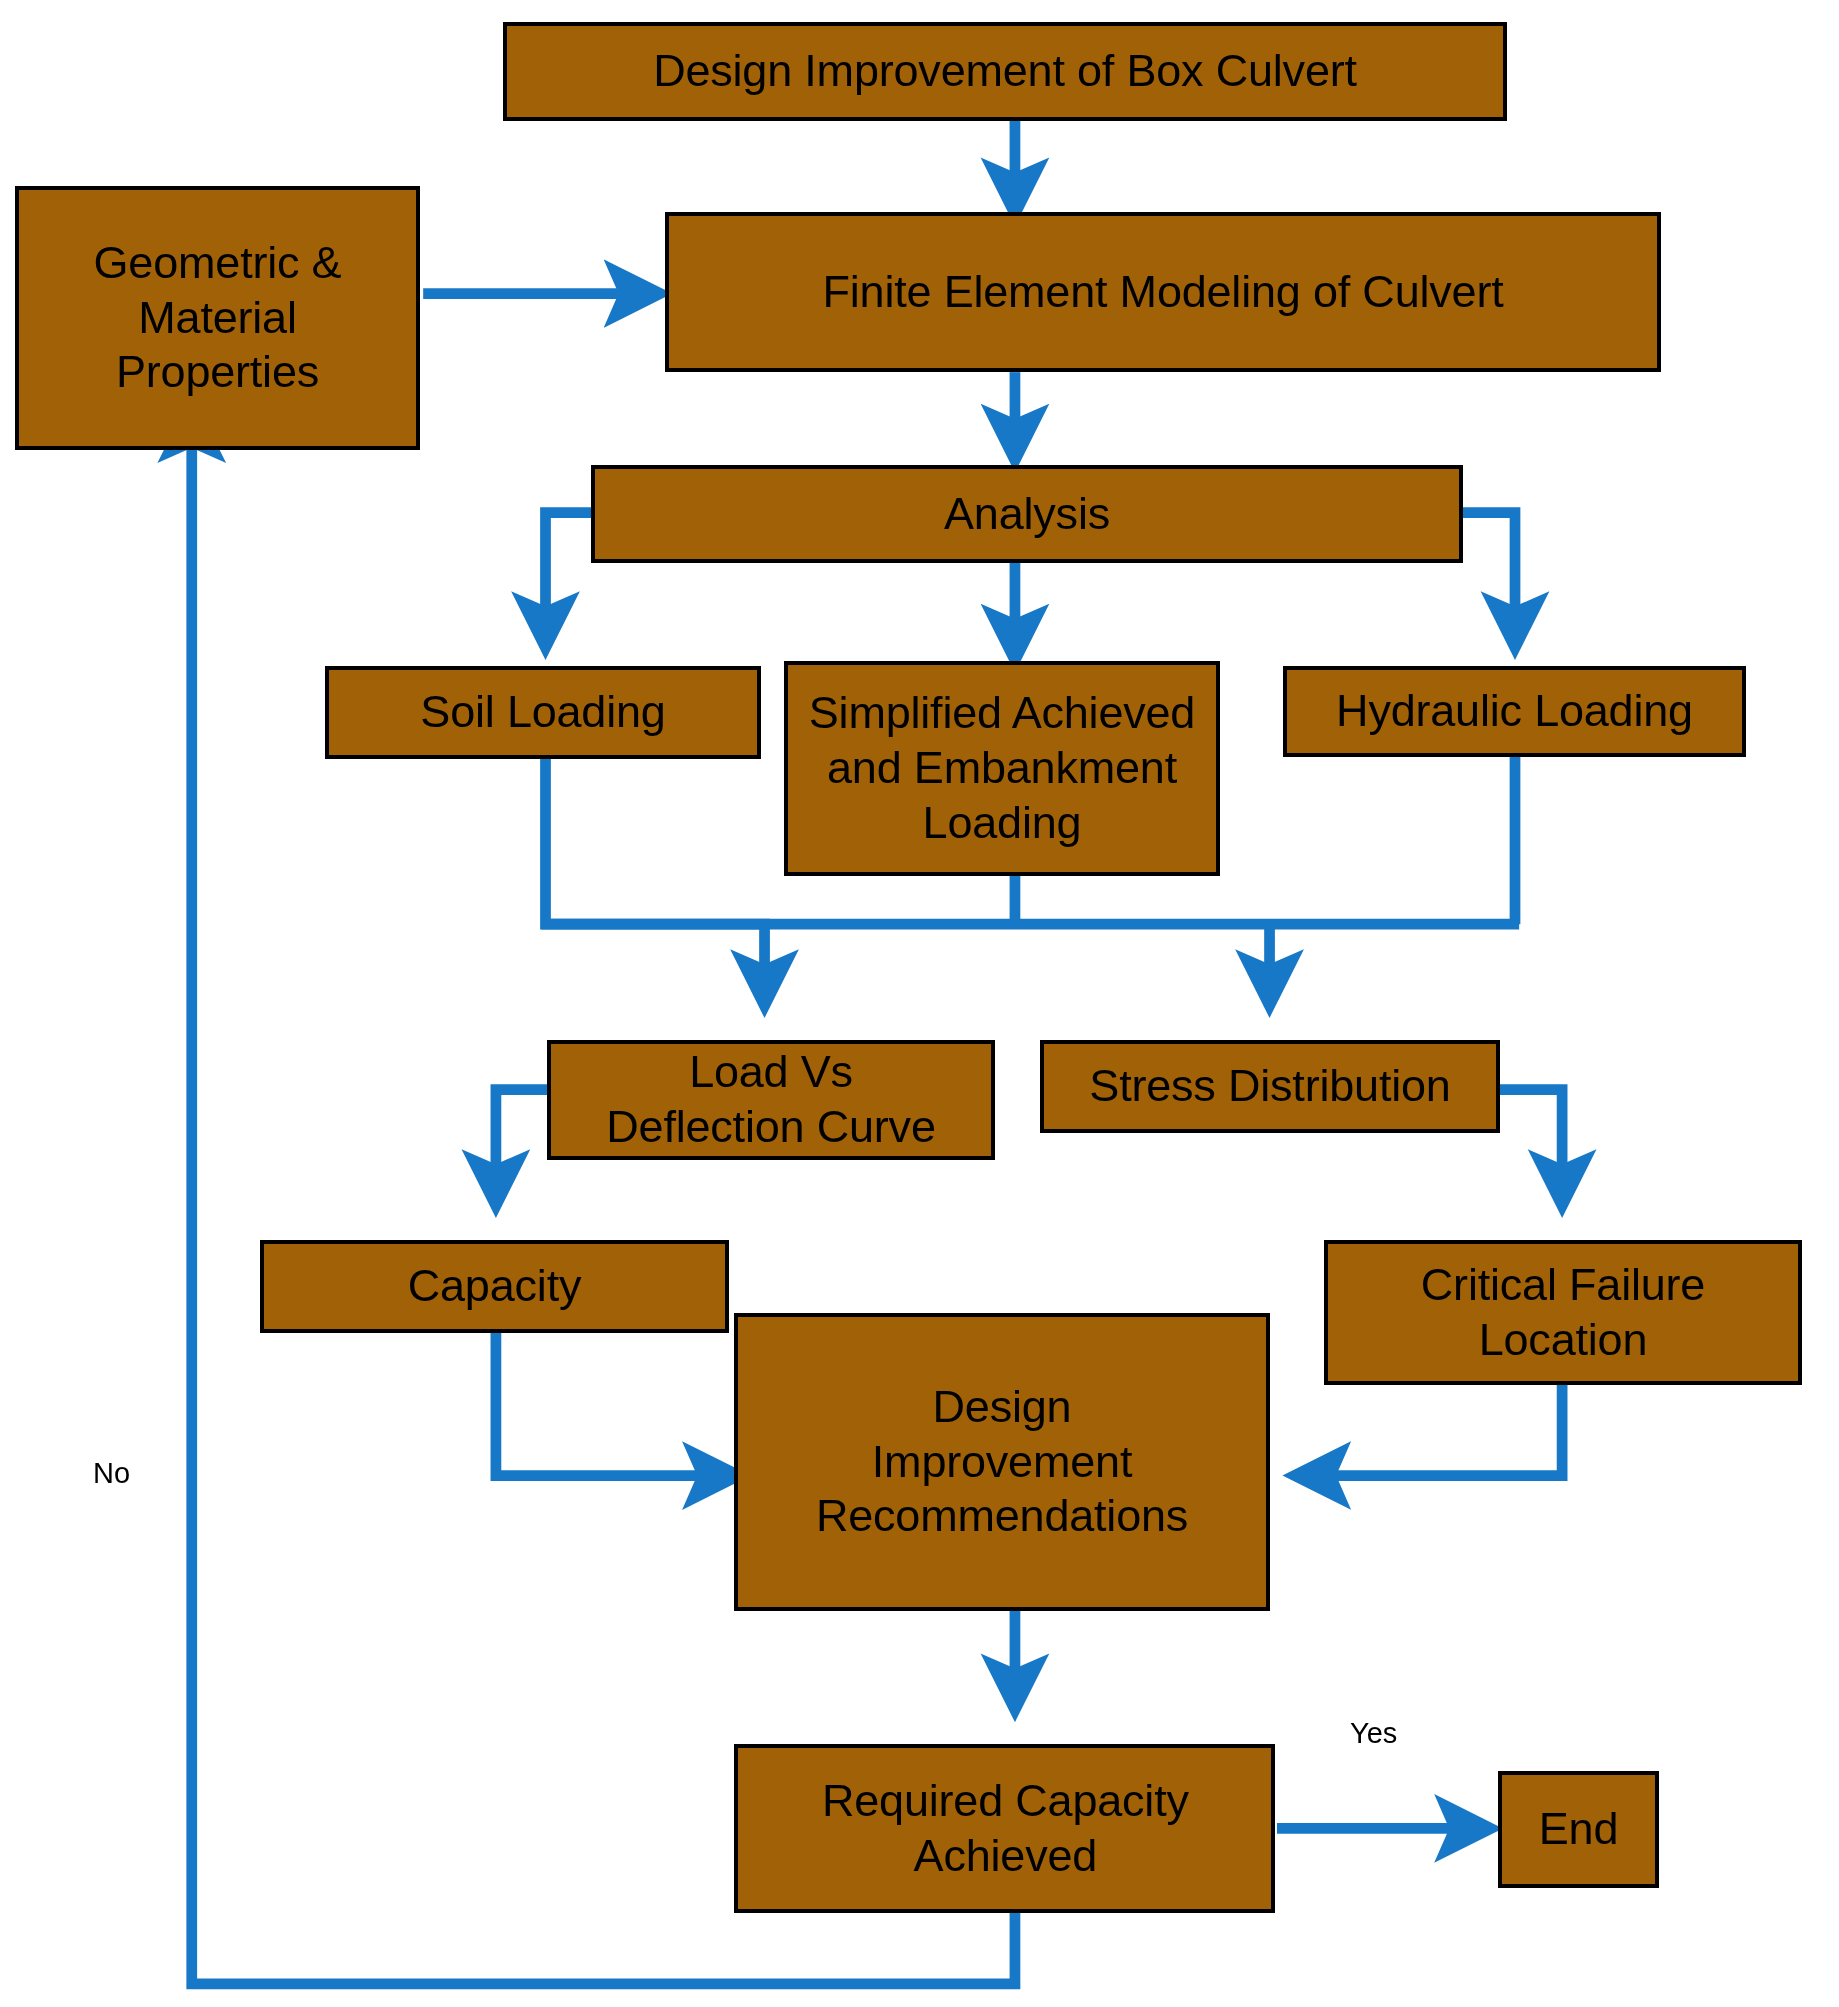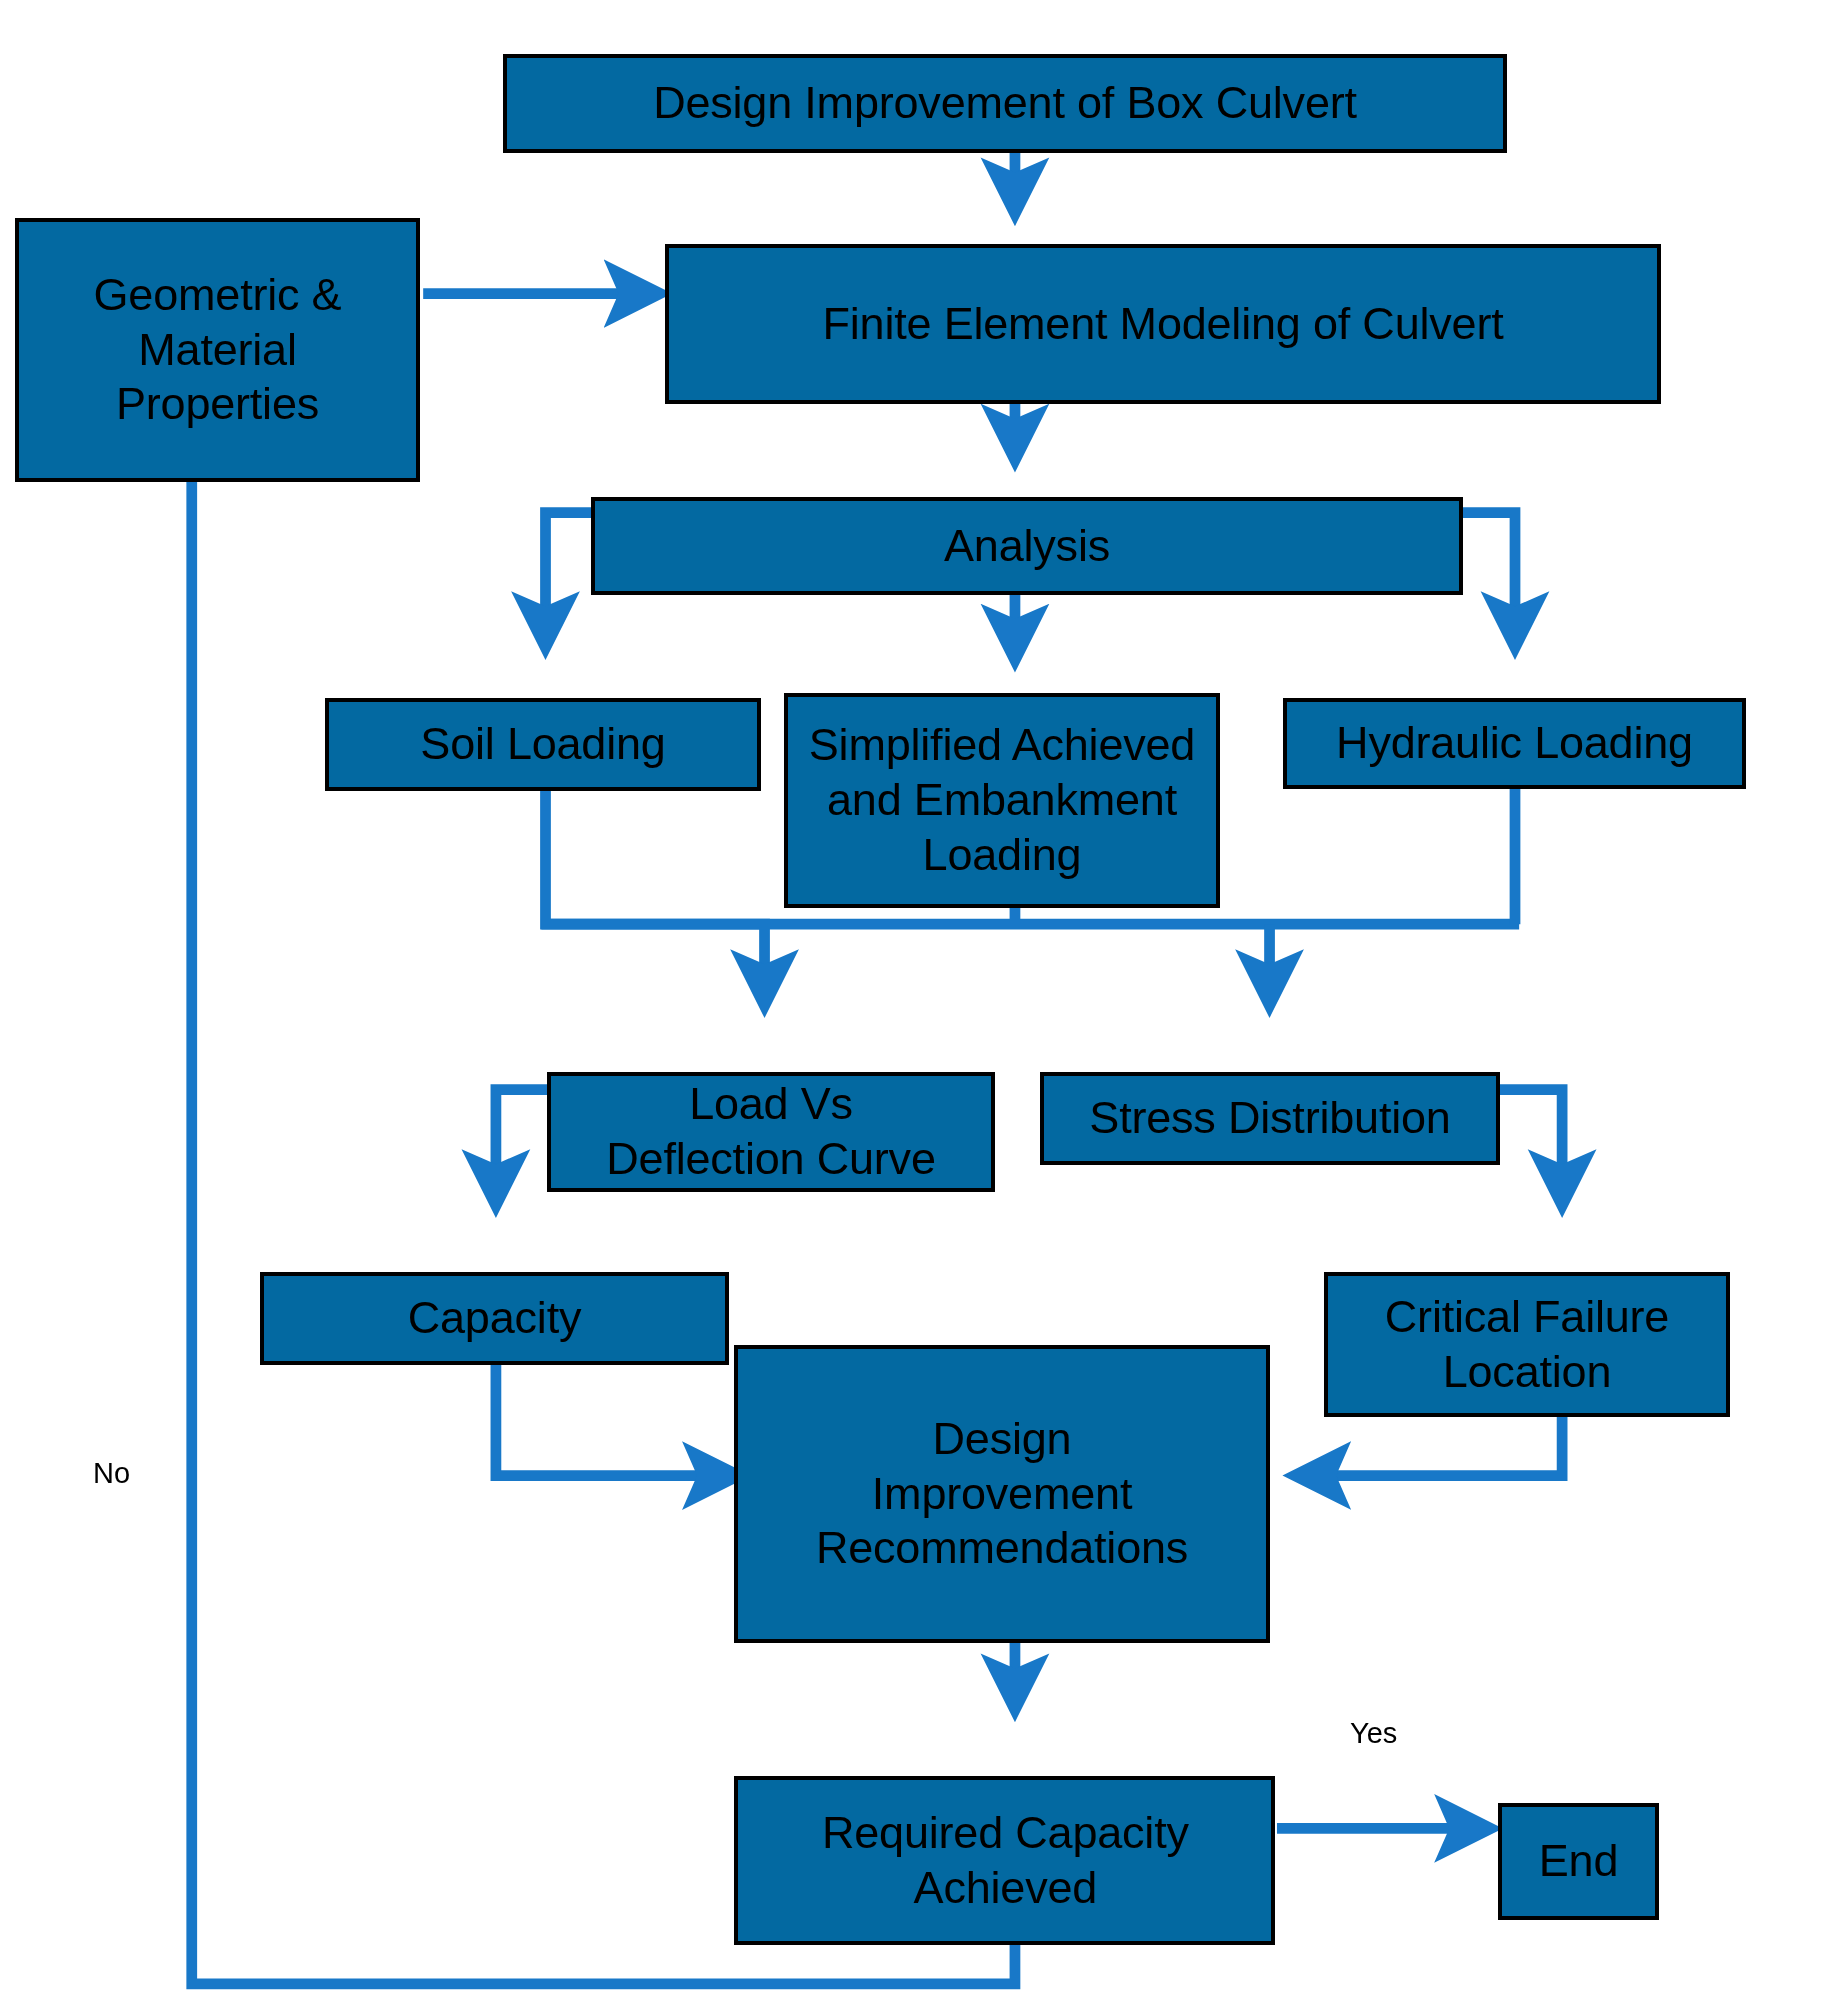--- a/index.html
+++ b/index.html
@@ -24,32 +24,31 @@
     left: 0;
     top: 0;
     width: 1839px;
     height: 2008px;
     pointer-events: none;
   }
   .node {
     position: absolute;
     box-sizing: border-box;
     border: 4.1px solid #000000;
-    background: #0369a1;
+    background: #a16207;
     display: flex;
     align-items: center;
     justify-content: center;
     text-align: center;
     color: #000000;
     font-size: 45px;
     line-height: 1.22;
     letter-spacing: -0.2px;
     padding: 1.7px 8.3px;
     white-space: pre-line;
-    margin-top: 32px;
   }
   .edge-label {
     position: absolute;
     color: #000000;
     font-size: 29px;
     line-height: 1;
     white-space: nowrap;
   }
 </style>
 </head>
@@ -122,21 +121,21 @@
 
   <div class="node" style="left:1283px; top:666px; width:463px; height:91px;">Hydraulic Loading</div>
 
   <div class="node" style="left:547px; top:1040px; width:448px; height:120px;">Load Vs
 Deflection Curve</div>
 
   <div class="node" style="left:1040px; top:1040px; width:460px; height:93px;">Stress Distribution</div>
 
   <div class="node" style="left:260px; top:1240px; width:469px; height:93px;">Capacity</div>
 
-  <div class="node" style="left:1324px; top:1240px; width:406px; height:145px;">Critical Failure
+  <div class="node" style="left:1324px; top:1240px; width:478px; height:145px;">Critical Failure
 Location</div>
 
   <div class="node" style="left:734px; top:1313px; width:536px; height:298px;">Design
 Improvement
 Recommendations</div>
 
   <div class="node" style="left:734px; top:1744px; width:541px; height:169px;padding-left:10px;">Required Capacity
 Achieved</div>
 
   <div class="node" style="left:1498px; top:1771px; width:161px; height:117px;">End</div>

